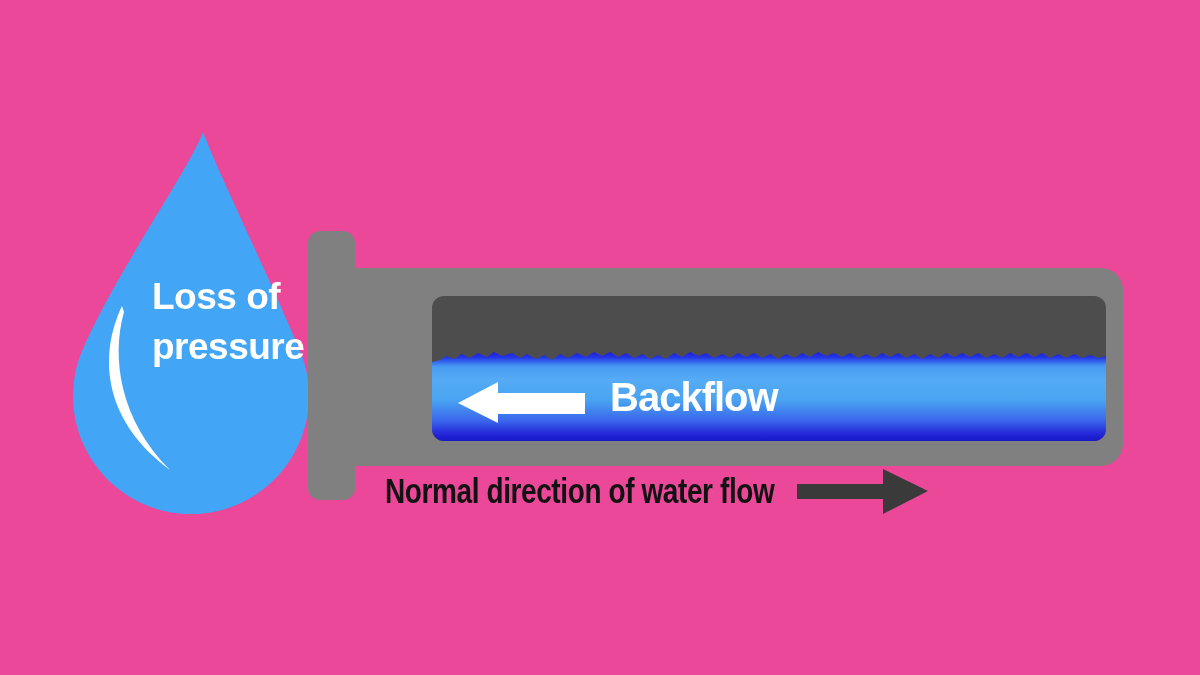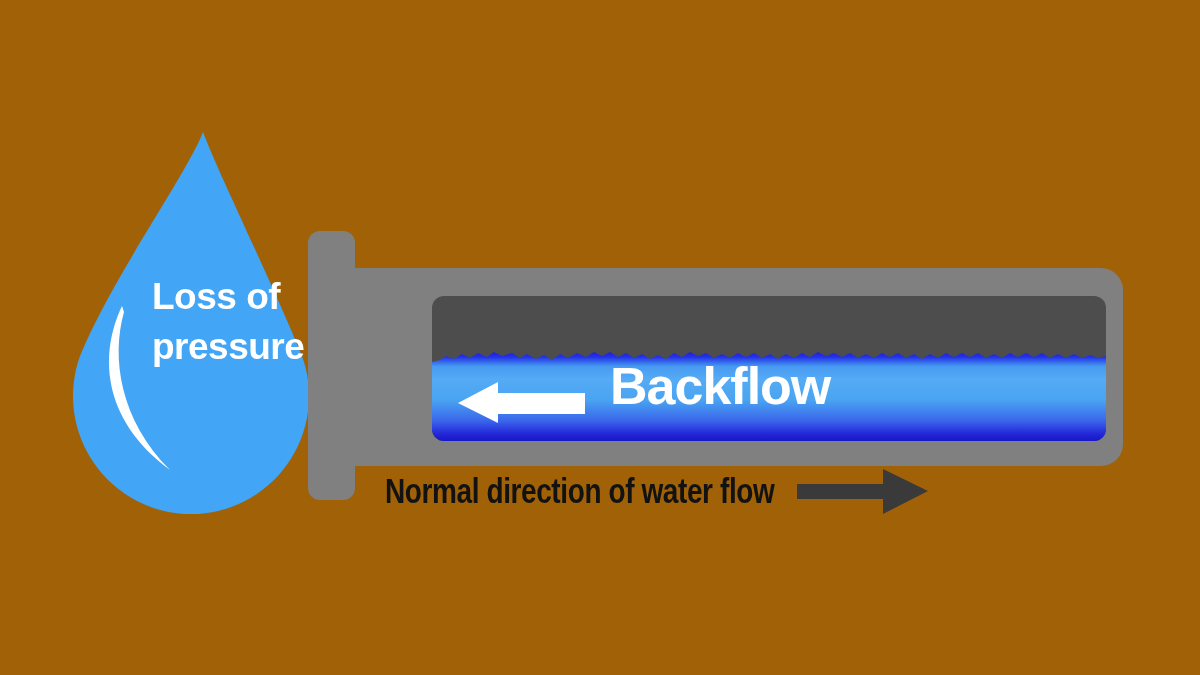--- a/index.html
+++ b/index.html
@@ -1,19 +1,19 @@
 <!DOCTYPE html>
 <html><head>
 <meta charset="utf-8">
 <style>
   html,body{margin:0;padding:0;}
   .stage{
     position:relative;
     width:1200px;height:675px;
-    background:#a16207;
+    background:#ec4899;
     overflow:hidden;
     font-family:"Liberation Sans", sans-serif;
   }
   .layer{position:absolute;left:0;top:0;}
   
   .droplet-label{
     position:absolute;left:152px;top:272px;
     color:#ffffff;font-size:37px;font-weight:bold;
     line-height:50px;letter-spacing:-0.5px;
     z-index:4;white-space:nowrap;
@@ -32,22 +32,22 @@
     border-radius:0 22px 22px 0;
     z-index:2;
   }
   .cavity{
     position:absolute;left:432px;top:296px;
     width:674px;height:145px;
     background:#4d4d4d;border-radius:12px;
     overflow:hidden;z-index:2;
   }
   .backflow-label{
-    position:absolute;left:610px;top:356px;
-    color:#ffffff;font-size:52px;font-weight:bold;
+    position:absolute;left:610px;top:375px;
+    color:#ffffff;font-size:40px;font-weight:bold;
     letter-spacing:-1px;z-index:4;white-space:nowrap;
   }
   .flow-label{
     position:absolute;left:385px;top:471px;
     color:#121212;font-size:35px;font-weight:bold;
     letter-spacing:-0.5px;white-space:nowrap;
     transform:scaleX(0.80);transform-origin:left top;
     z-index:4;
   }
   .flow-arrow{

